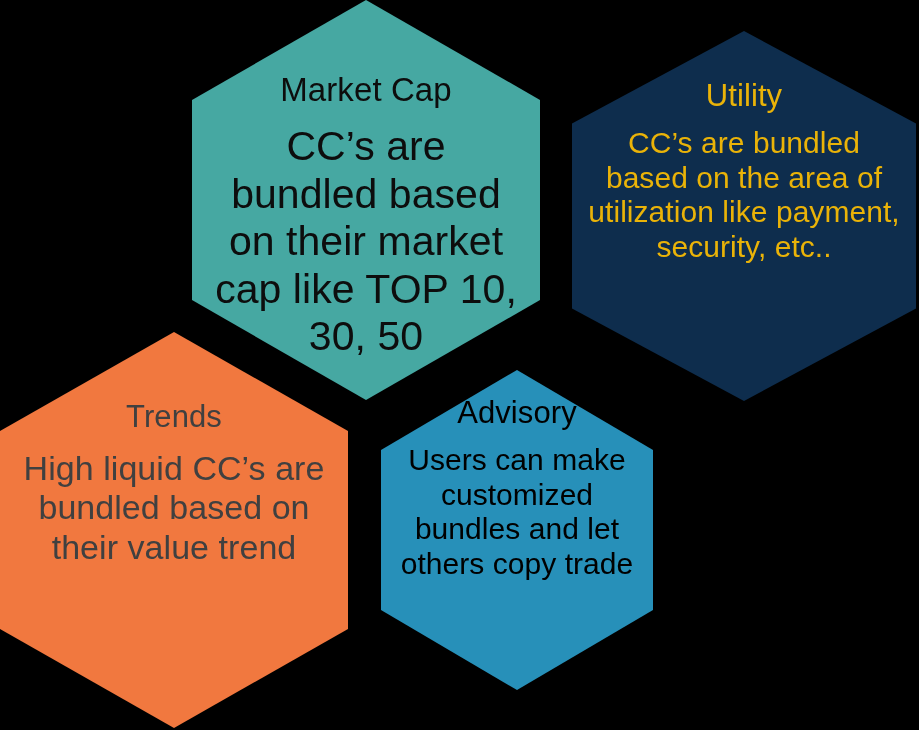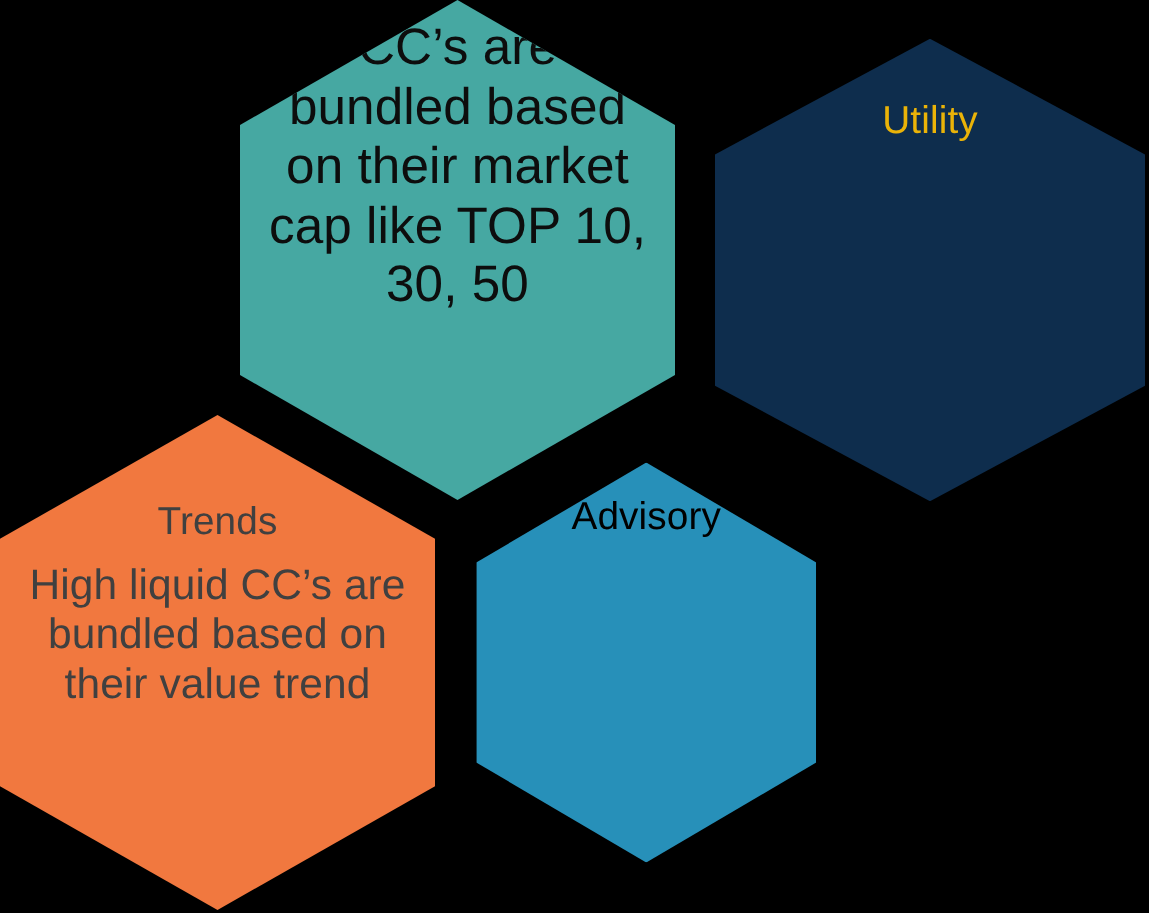--- a/index.html
+++ b/index.html
@@ -111,29 +111,32 @@
     font-size: 30px;
     padding: 12px 14px 0 14px;
   }
 </style>
 </head>
 <body>
 
 <div id="stage">
 
   <div class="hex" id="hex-market-cap">
+    <span class="hex-title">Market Cap</span>
     <span class="hex-body">CC’s are bundled based on their market cap like TOP 10, 30, 50</span>
   </div>
 
   <div class="hex" id="hex-utility">
     <span class="hex-title">Utility</span>
+    <span class="hex-body">CC’s are bundled based on the area of utilization like payment, security, etc..</span>
   </div>
 
   <div class="hex" id="hex-trends">
     <span class="hex-title">Trends</span>
     <span class="hex-body">High liquid CC’s are bundled based on their value trend</span>
   </div>
 
   <div class="hex" id="hex-advisory">
     <span class="hex-title">Advisory</span>
+    <span class="hex-body">Users can make customized bundles and let others copy trade</span>
   </div>
 
 </div>
 
 </body></html>

